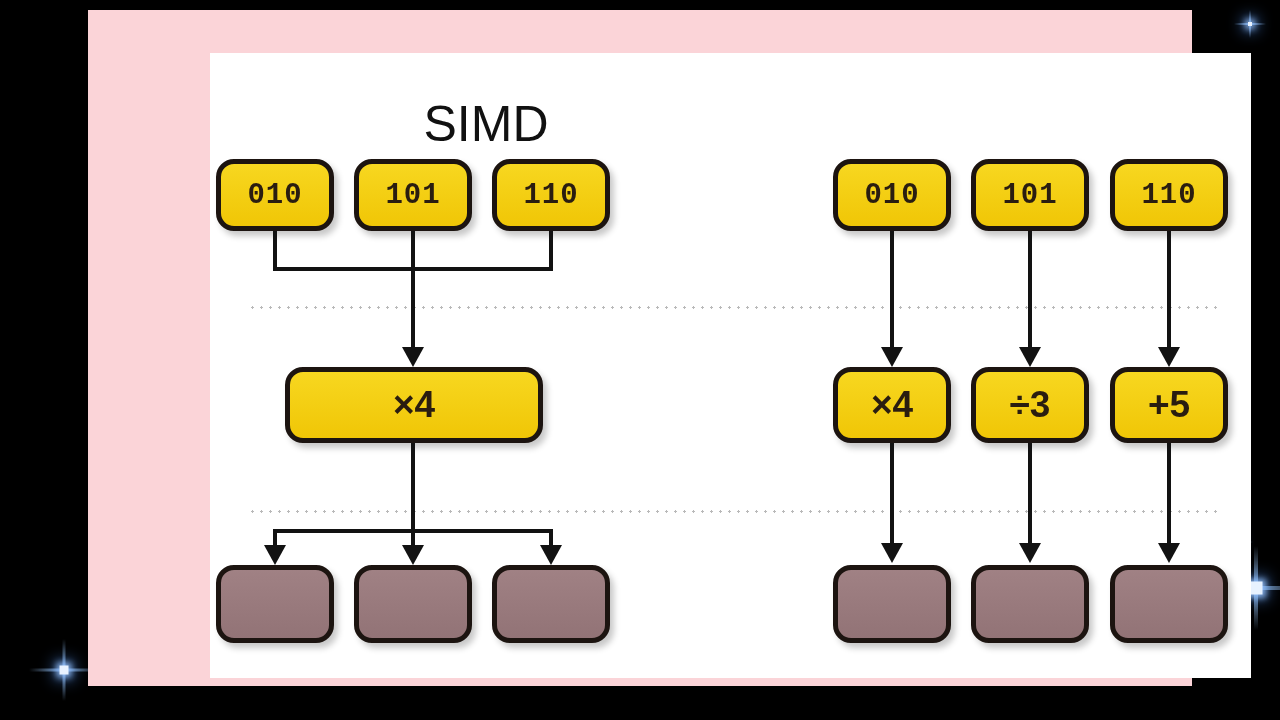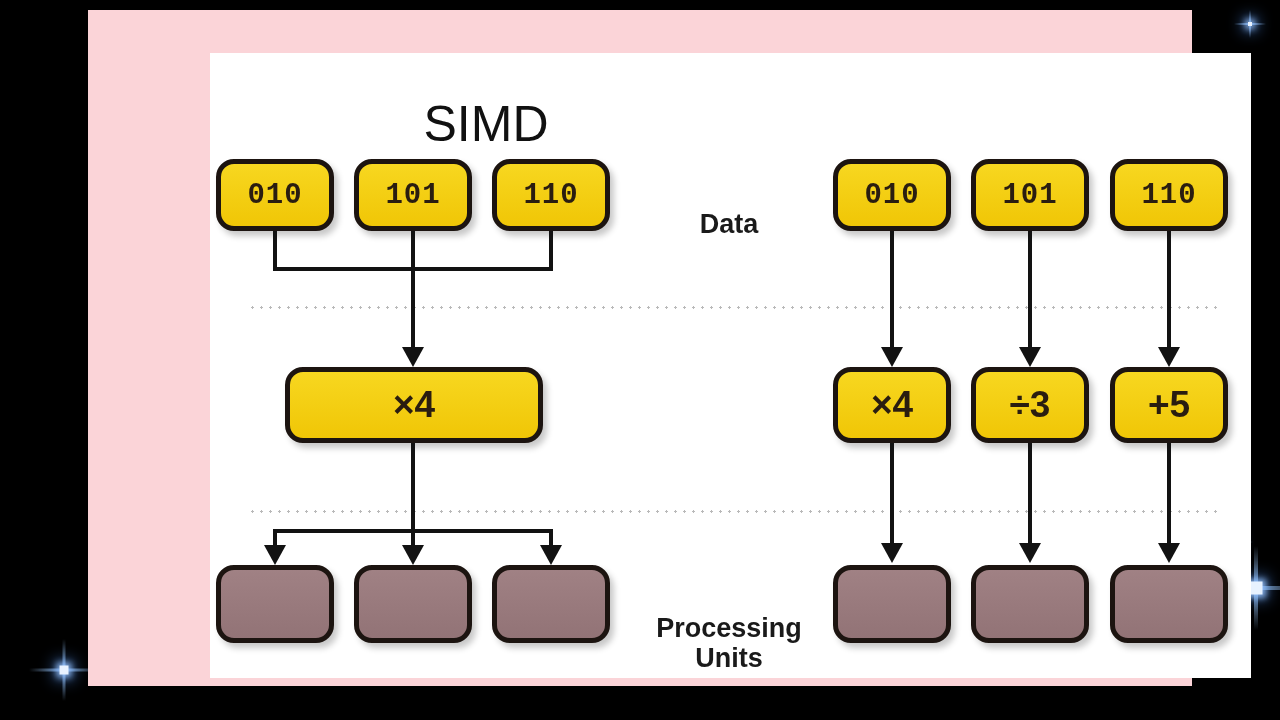--- a/index.html
+++ b/index.html
@@ -195,23 +195,20 @@
     <div class="ray" style="width:28px; height:2px; transform:translate(-50%,-50%) rotate(90deg);"></div>
     <div class="core" style="width:4px; height:4px;"></div>
   </div>
 
   <div id="pink-frame">
 
     <div id="board">
 
       <div class="panel-title" id="title-simd">SIMD</div>
 
-      <div class="row-label" id="label-data">Data</div>
-      <div class="row-label" id="label-processing">Processing
-Units</div>
 
       <div class="separator" id="sep-top"></div>
       <div class="separator" id="sep-bottom"></div>
 
       <div class="node data" style="left:6px; top:106px; width:118px; height:72px;">
         <span class="txt">010</span>
       </div>
       <div class="node data" style="left:144px; top:106px; width:118px; height:72px;">
         <span class="txt">101</span>
       </div>

